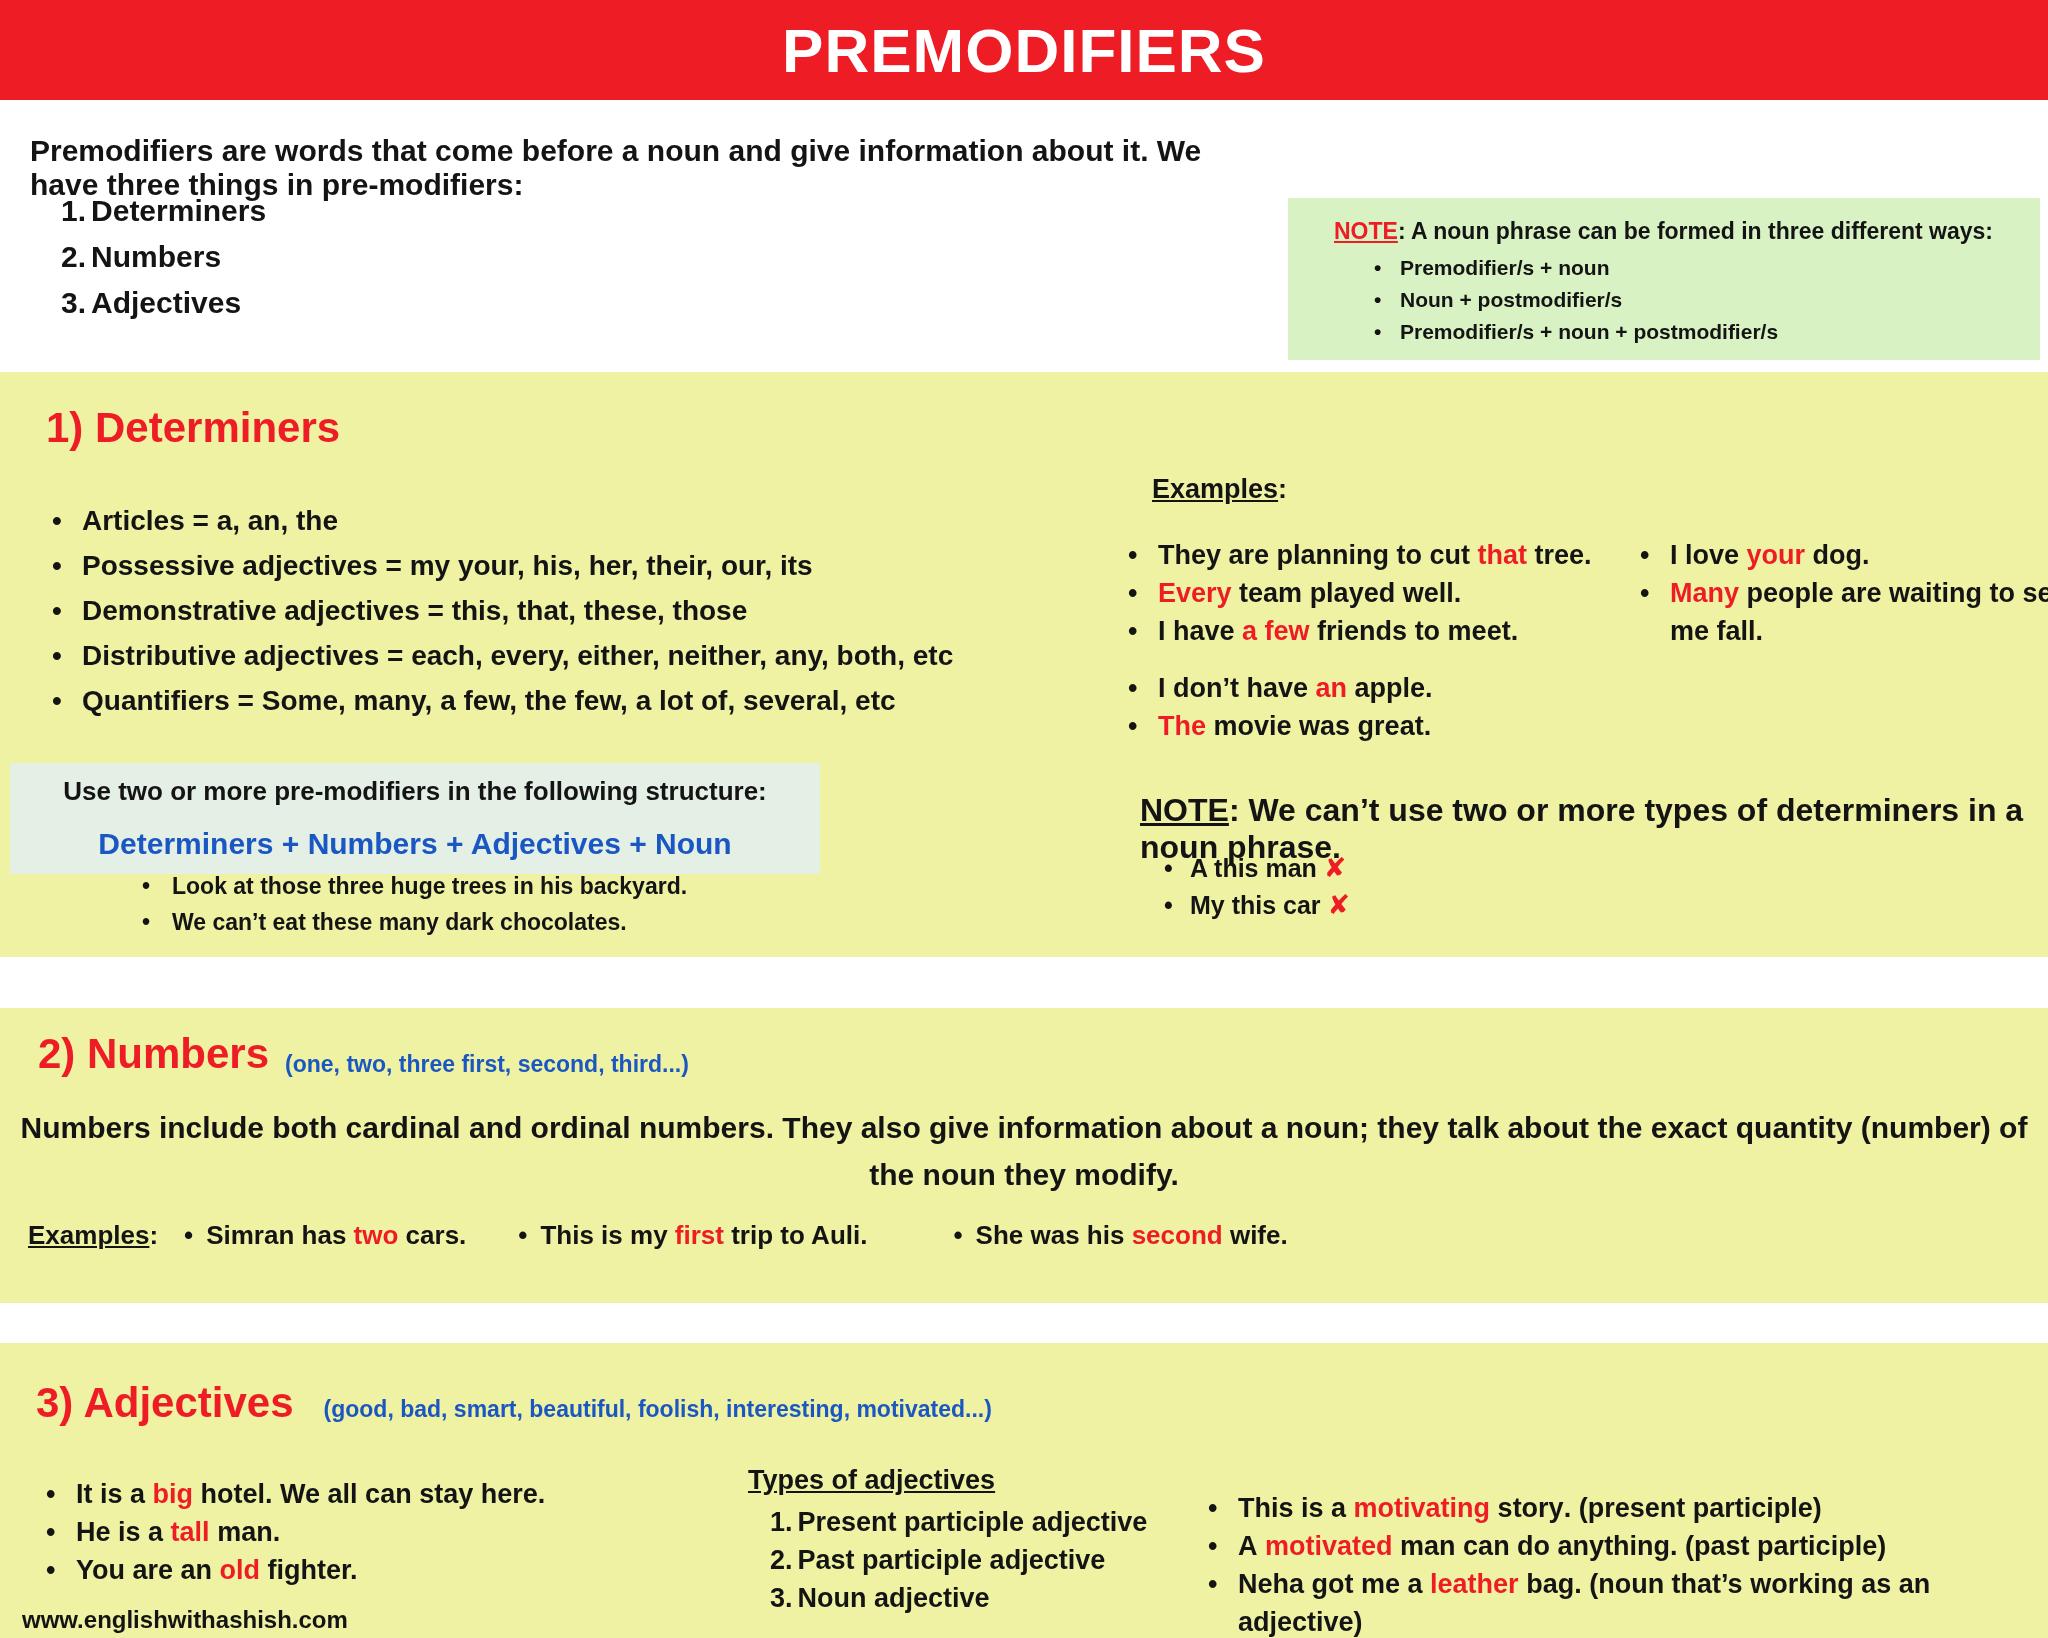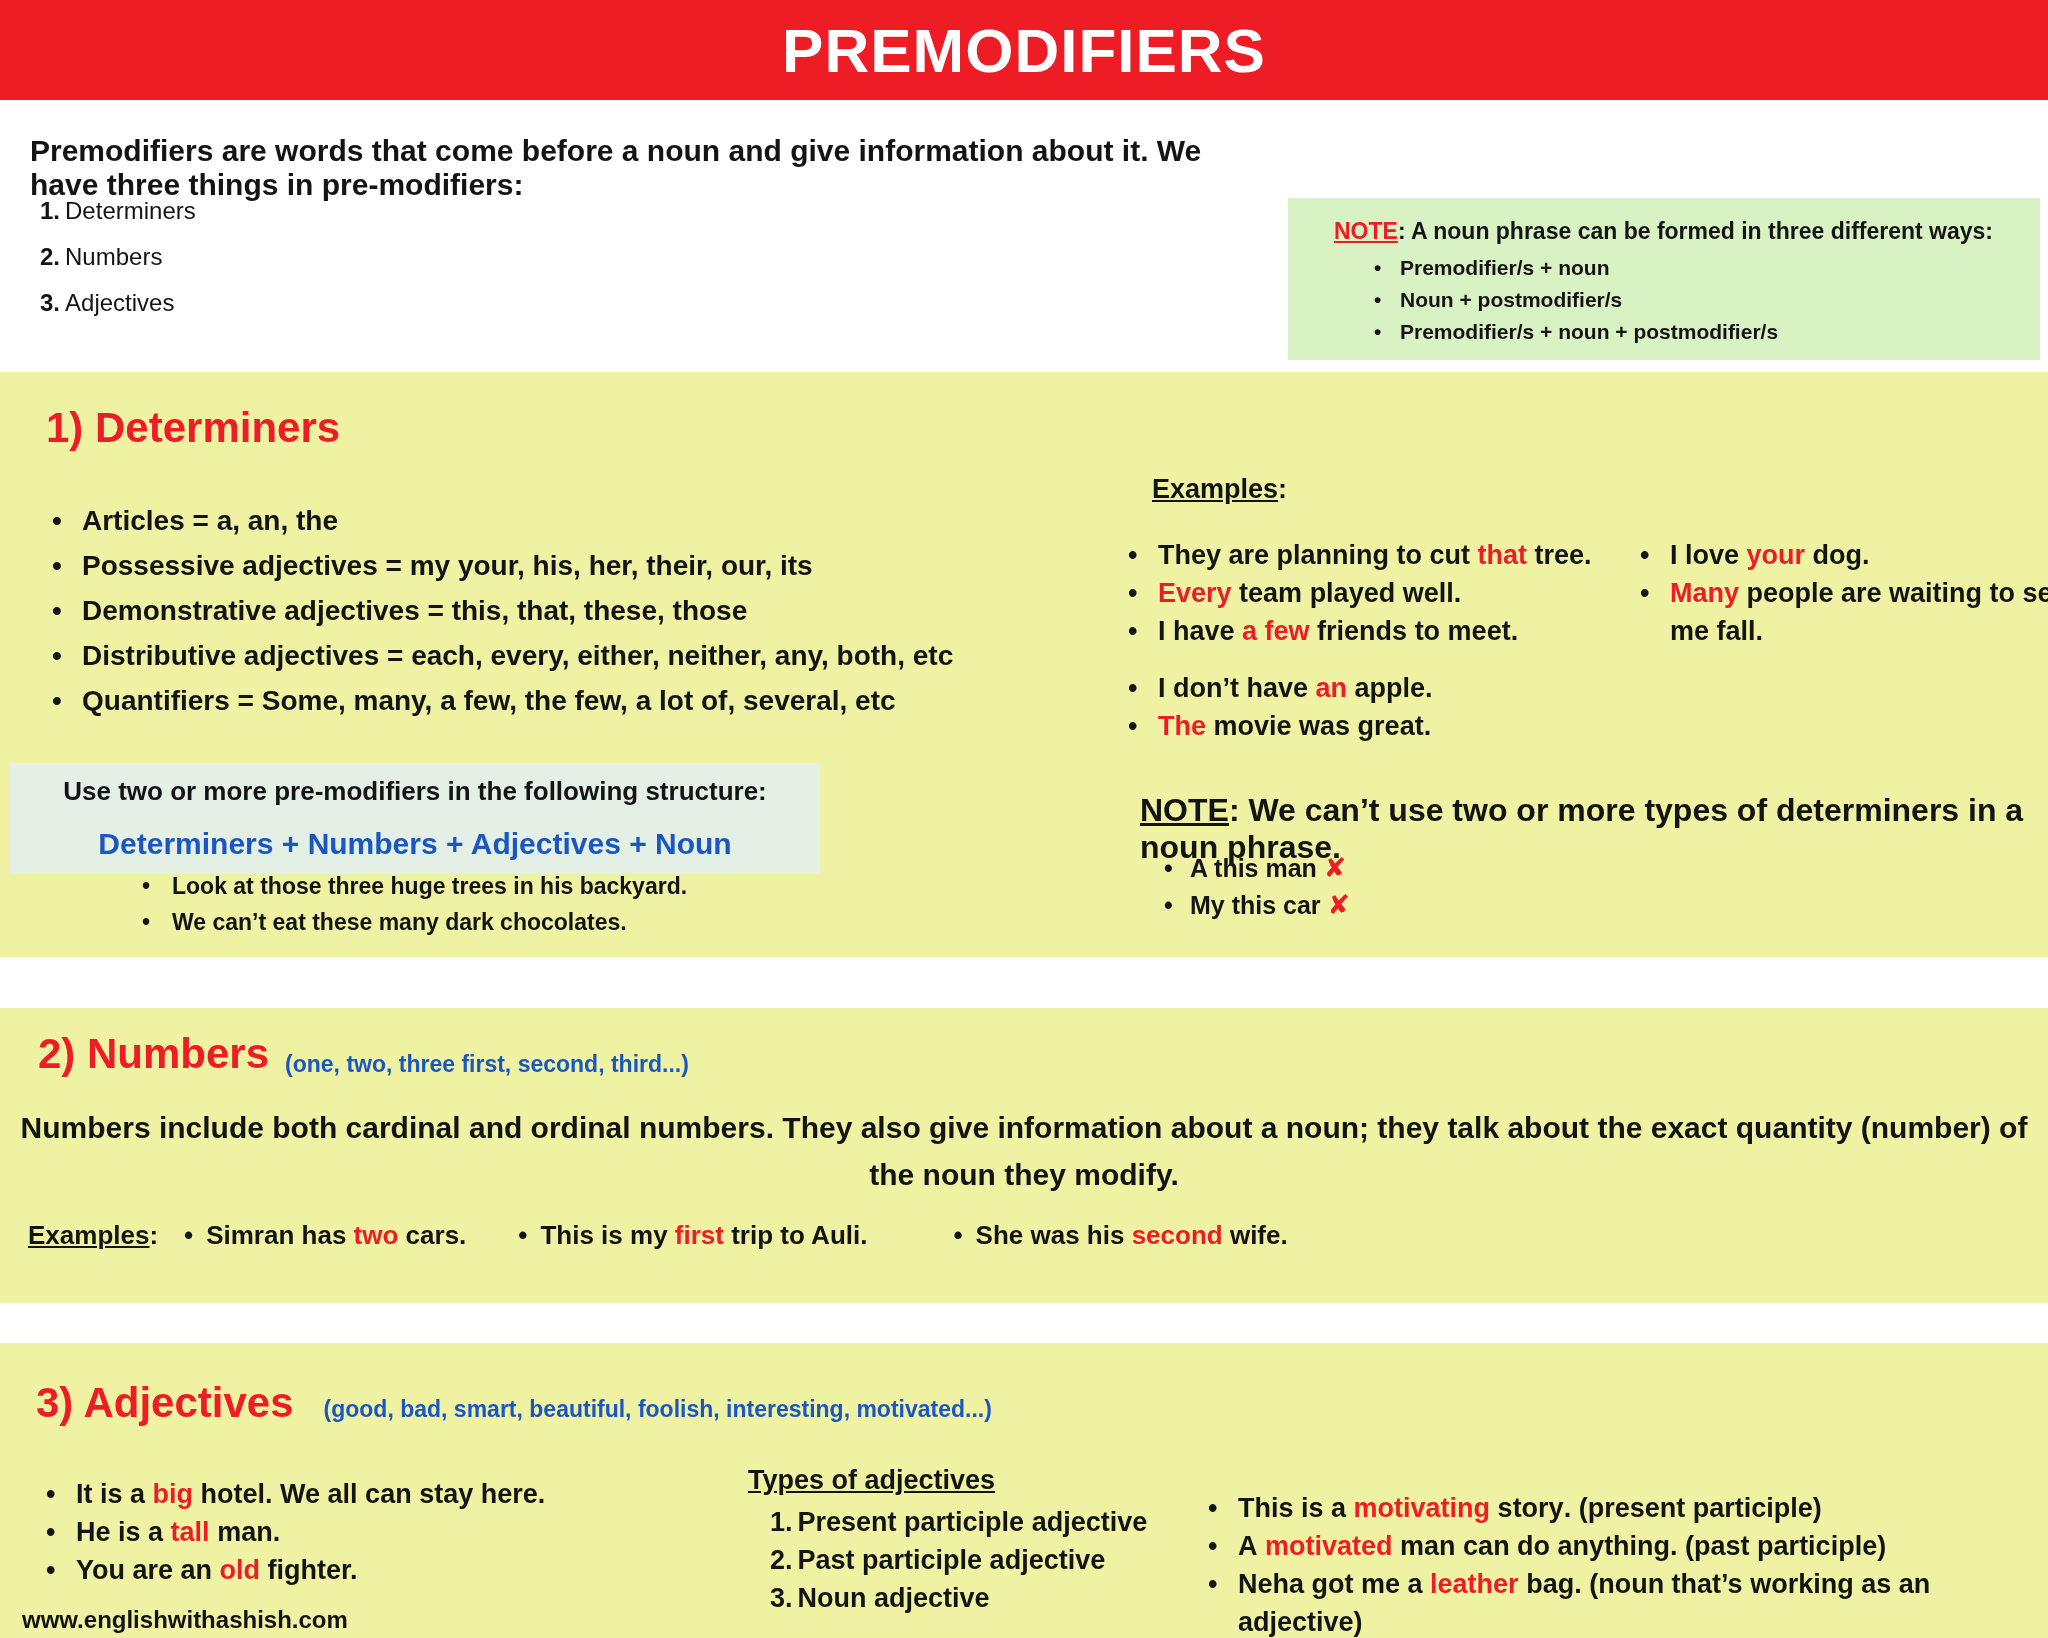--- a/index.html
+++ b/index.html
@@ -24,21 +24,21 @@
   .num > li { counter-increment: n; }
   .num > li::before { content: counter(n) "."; font-weight: 800; margin-right: 5px; }
 
   
   .header { position: absolute; top: 0; left: 0; width: 100%; height: 100px;
             background: var(--header-red, #ee1c24); display: flex; align-items: center; justify-content: center; }
   .header .title { color: #ffffff; font-size: 62px; font-weight: 800; letter-spacing: 1px; }
 
   
   .intro-lead { position: absolute; top: 134px; left: 30px; width: 1240px; font-size: 30px; font-weight: 700; }
-  .intro-list { position: absolute; top: 188px; left: 40px; font-size: 24px; font-weight: 400; line-height: 46px; }
+  .intro-list { position: absolute; top: 188px; left: 61px; font-size: 30px; font-weight: 700; line-height: 46px; }
 
   .note-box { position: absolute; left: 1288px; top: 198px; width: 752px; min-height: 158px;
               background: var(--note-green, #d9f2c4); padding: 18px 34px 12px 46px; }
   .note-box .note-title { font-size: 23px; font-weight: 800; line-height: 30px; }
   .note-box ul { margin-top: 6px; margin-left: 40px; font-size: 21px; font-weight: 700; line-height: 32px; }
   .note-box .dot > li { padding-left: 26px; text-indent: -26px; }
   .note-box .dot > li::before { width: 26px; }
 
   
   .ysec { position: absolute; left: 0; width: 100%; background: var(--section-yellow, #eef2a2); }

